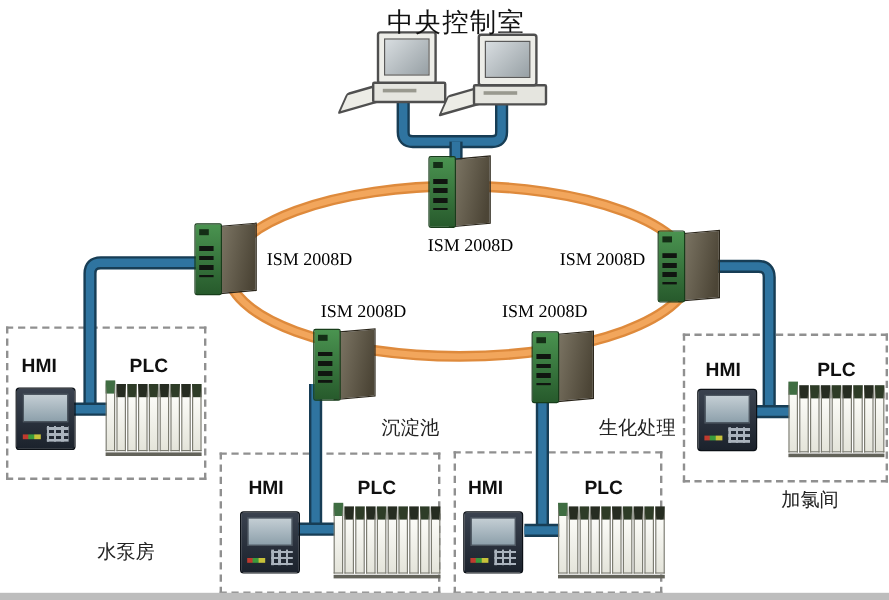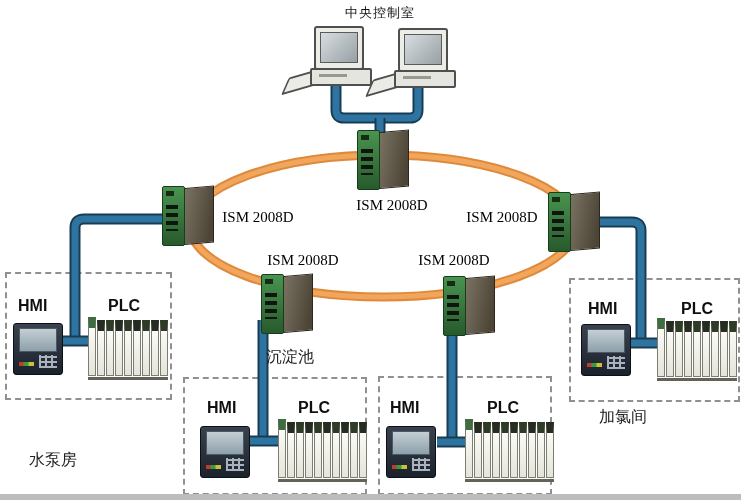--- a/index.html
+++ b/index.html
@@ -7,32 +7,32 @@
     position:relative; width:741px; height:500px; overflow:hidden;
     background:#fff;
     font-family:"Liberation Sans", sans-serif;
     border-right:2px solid #d9d9d9;
   }
   .bottom-strip{position:absolute;left:0;bottom:0;width:100%;height:6px;background:#bdbdbd;z-index:5;}
 
   
   .title{
     position:absolute; left:320px; top:4px; width:120px; text-align:center;
-    font-family:"Liberation Serif", serif; font-size:13px; color:#111; letter-spacing:1px; z-index:4;
+    font-family:"Liberation Serif", serif; font-size:22px; color:#111; letter-spacing:1px; z-index:4;
   }
   .ism-label{
     position:absolute; width:84px; text-align:center;
     font-family:"Liberation Serif", serif; font-size:15px; color:#000; z-index:4; white-space:nowrap;
   }
   .chip-label{
     position:absolute; font-weight:bold; font-size:16px; color:#101010; z-index:4;
     font-family:"Liberation Sans", sans-serif;
   }
   .station-name{
-    position:absolute; width:100px; text-align:left;
+    position:absolute; width:100px; text-align:right;
     font-family:"Liberation Serif", serif; font-size:16px; color:#222; z-index:4; white-space:nowrap;
   }
 
   
   .station-box{position:absolute; border:2px dashed #909090; z-index:1; background:transparent;}
 
   
   svg.net{position:absolute; left:0; top:0; z-index:2;}
   .ring-out{fill:none; stroke:#de8a3c; stroke-width:9;}
   .ring-in {fill:none; stroke:#f2a65c; stroke-width:5;}
@@ -208,20 +208,21 @@
       <i></i>
       <i></i>
       <i></i>
       <i></i>
       <i></i>
       <i></i>
       <i></i>
       <i></i>
       <i></i>
   </div>
+  <div class="station-name" style="left:463px; top:347px;">生化处理</div>
 
   <div class="chip-label" style="left:588px; top:300px;">HMI</div>
   <div class="chip-label" style="left:681px; top:300px;">PLC</div>
   <div class="hmi" style="left:581px; top:324px;">
       <i class="leds"></i>
     </div>
   <div class="plc" style="left:657px; top:318px;">
     <i></i>
       <i></i>
       <i></i>

